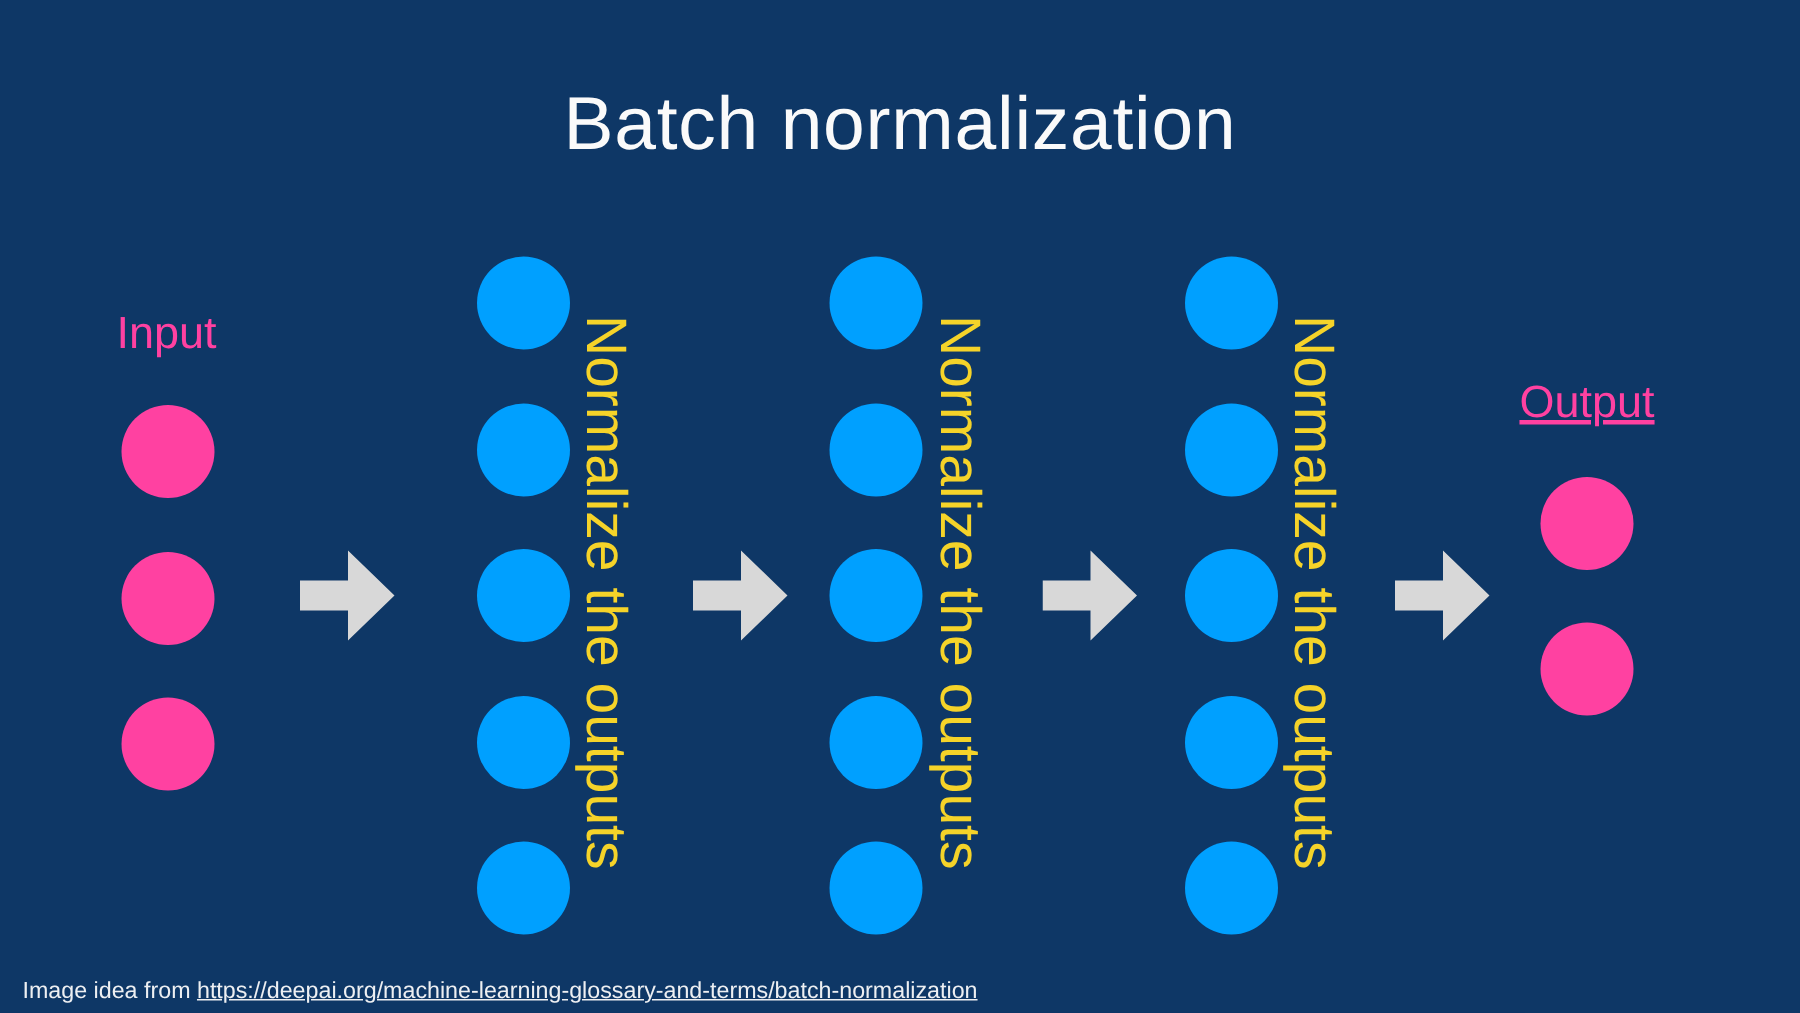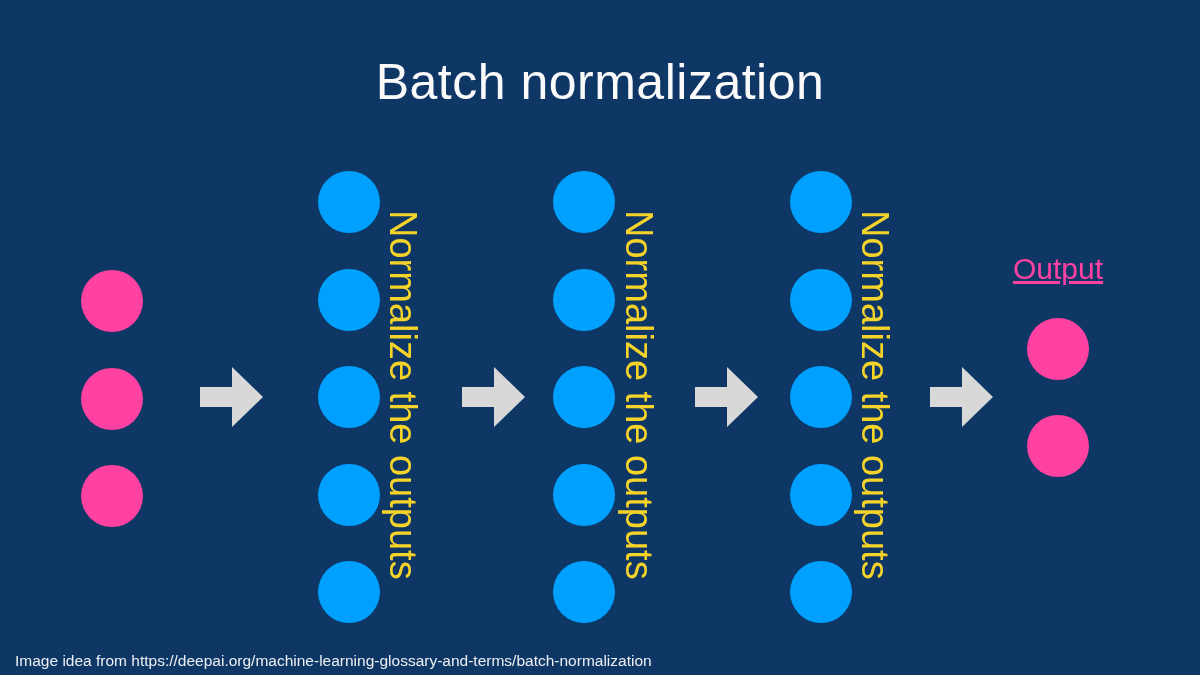--- a/index.html
+++ b/index.html
@@ -81,30 +81,32 @@
   .footer {
     position: absolute;
     left: 15px; top: 653px;
     font-size: 15.5px;
     line-height: 1;
     color: var(--footer-white, #EDEFF2);
     white-space: nowrap;
   }
   .footer a {
     color: var(--footer-white, #EDEFF2);
+    text-decoration: underline;
     cursor: pointer;
   }
 </style>
 </head>
 <body>
 
 <div class="slide">
 
   <h1 class="title">Batch normalization</h1>
 
+  <div class="layer-label input-label">Input</div>
   <div class="nodes input-nodes">
       <div class="node"></div>
       <div class="node"></div>
       <div class="node"></div>
     </div>
 
   <svg class="arrow a-0" viewBox="0 0 64 62" aria-hidden="true">
     <polygon points="0,21 32,21 32,1 63,31 32,61 32,41 0,41"></polygon>
   </svg>
 

